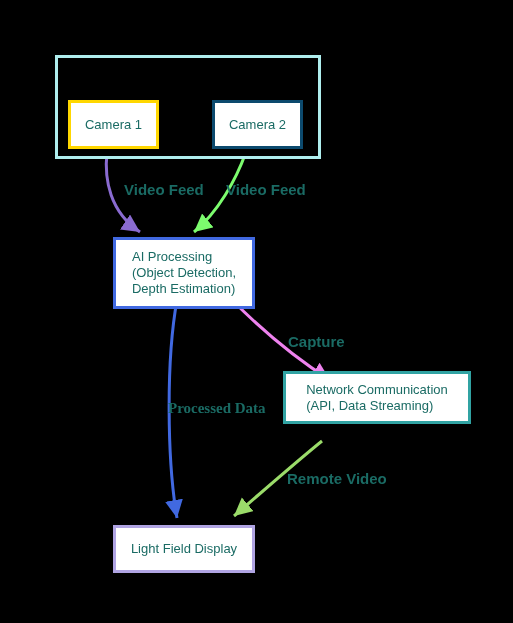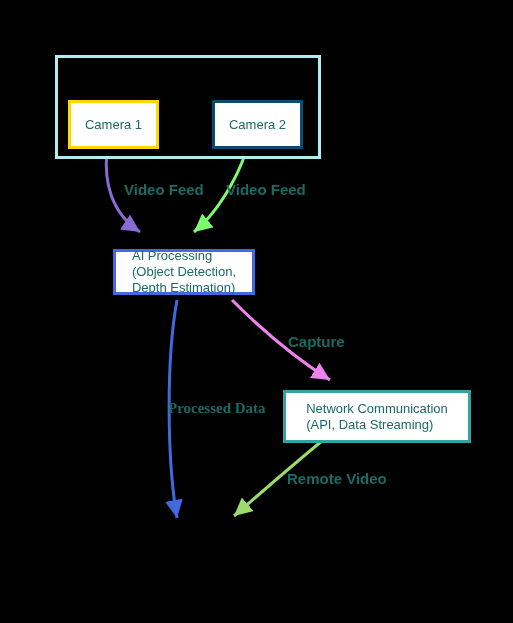--- a/index.html
+++ b/index.html
@@ -67,26 +67,26 @@
     left: 68px;  top: 100px;
     width: 91px; height: 49px;
     border: 3px solid #ffd700;
   }
   #node-camera2 {
     left: 212px; top: 100px;
     width: 91px; height: 49px;
     border: 3px solid #0c4a6e;
   }
   #node-ai {
-    left: 113px; top: 249px;
-    width: 142px; height: 46px;
+    left: 113px; top: 237px;
+    width: 142px; height: 72px;
     border: 3px solid #4169e1;
   }
   #node-network {
-    left: 283px; top: 390px;
+    left: 283px; top: 371px;
     width: 188px; height: 53px;
     border: 3px solid #31a3a3;
   }
   #node-display {
     left: 113px; top: 525px;
     width: 142px; height: 48px;
     border: 3px solid #b0a4e3;
   }
   .node-text {
     display: block;
@@ -156,20 +156,23 @@
     <span class="node-text">AI Processing
 (Object Detection,
 Depth Estimation)</span>
   </div>
 
   <div class="node" id="node-network">
     <span class="node-text">Network Communication
 (API, Data Streaming)</span>
   </div>
 
+  <div class="node" id="node-display">
+    <span class="node-text">Light Field Display</span>
+  </div>
 
   <div class="edge-label" id="lbl-feed1">Video Feed</div>
   <div class="edge-label" id="lbl-feed2">Video Feed</div>
   <div class="edge-label" id="lbl-metadata">Capture</div>
   <div class="edge-label" id="lbl-processed">Processed Data</div>
   <div class="edge-label" id="lbl-remote">Remote Video</div>
 
 </div>
 
 </body></html>

